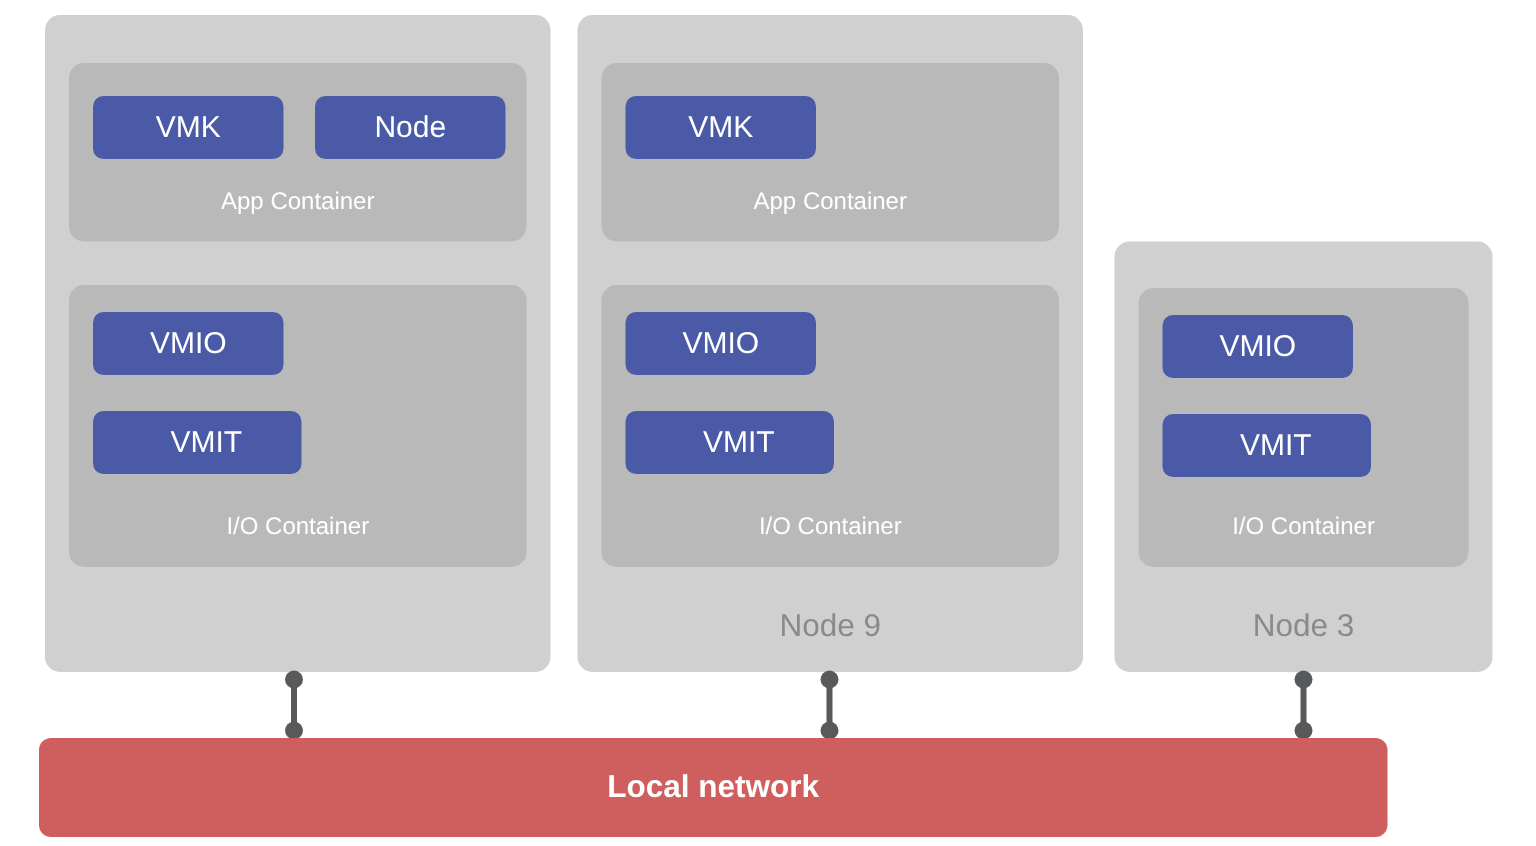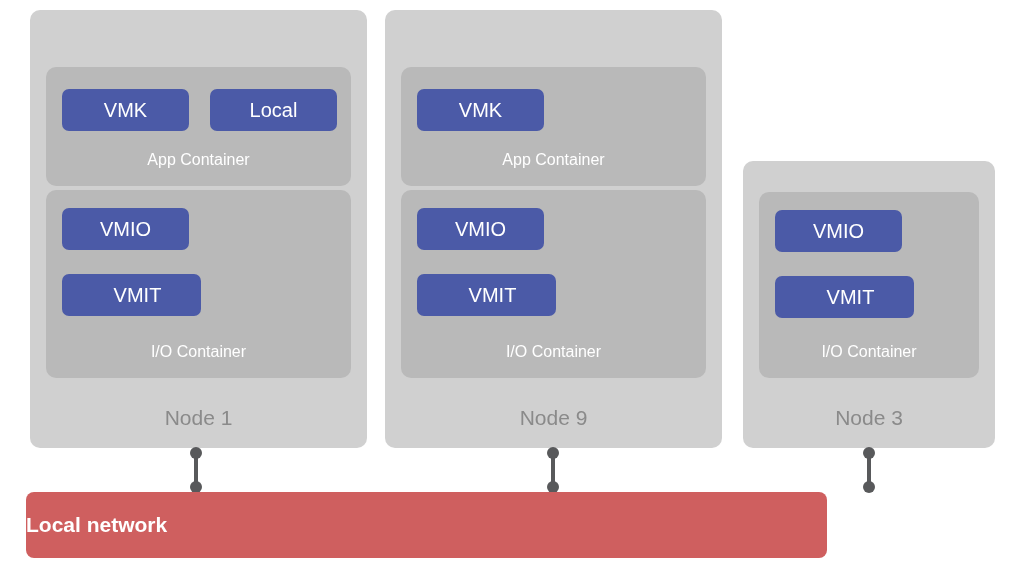--- a/index.html
+++ b/index.html
@@ -24,21 +24,21 @@
   .node2 { left: 385px; top: 10px;  width: 337px; height: 438px; }
   .node3 { left: 743px; top: 161px; width: 252px; height: 287px; }
 
   .container {
     position: absolute;
     left: 16px;
     right: 16px;
     background: var(--container_bg, #b9b9b9);
     border-radius: 10px;
   }
-  .app { top: 32px; height: 119px; margin-top: 25px; }
+  .app { top: 32px; height: 119px; }
   .node1 .io, .node2 .io { top: 180px; height: 188px; }
   .node3 .io { top: 31px; height: 186px; }
 
   .chip {
     position: absolute;
     width: 127px;
     height: 42px;
     background: var(--chip_blue, #4b5aa7);
     border-radius: 7px;
     color: #ffffff;
@@ -92,49 +92,48 @@
     border-radius: 50%;
     background: var(--connector, #58595b);
   }
   .connector::before { top: -1px; }
   .connector::after  { bottom: -1px; }
 
   .network {
     position: absolute;
     left: 26px;
     top: 492px;
-    width: 801px;
+    width: 899px;
     height: 66px;
     background: var(--network_red, #cf5f5f);
     border-radius: 8px;
     display: flex;
     align-items: center;
-    justify-content: flex-start;
+    justify-content: center;
     color: #ffffff;
     font-size: 21px;
     font-weight: bold;
   }
 </style>
 </head>
 <body>
 
 <div class="canvas">
 
   <div class="node node1">
     <div class="container app">
       <div class="chip chip-a">VMK</div>
-      <div class="chip chip-b">Local</div>
+      <div class="chip chip-b">Node</div>
       <div class="container-label">App Container</div>
     </div>
     <div class="container io">
       <div class="chip chip-v1">VMIO</div>
       <div class="chip chip-v2">VMIT</div>
       <div class="container-label">I/O Container</div>
     </div>
-    <div class="node-label">Node 1</div>
   </div>
 
   <div class="node node2">
     <div class="container app">
       <div class="chip chip-a">VMK</div>
       <div class="container-label">App Container</div>
     </div>
     <div class="container io">
       <div class="chip chip-v1">VMIO</div>
       <div class="chip chip-v2">VMIT</div>

